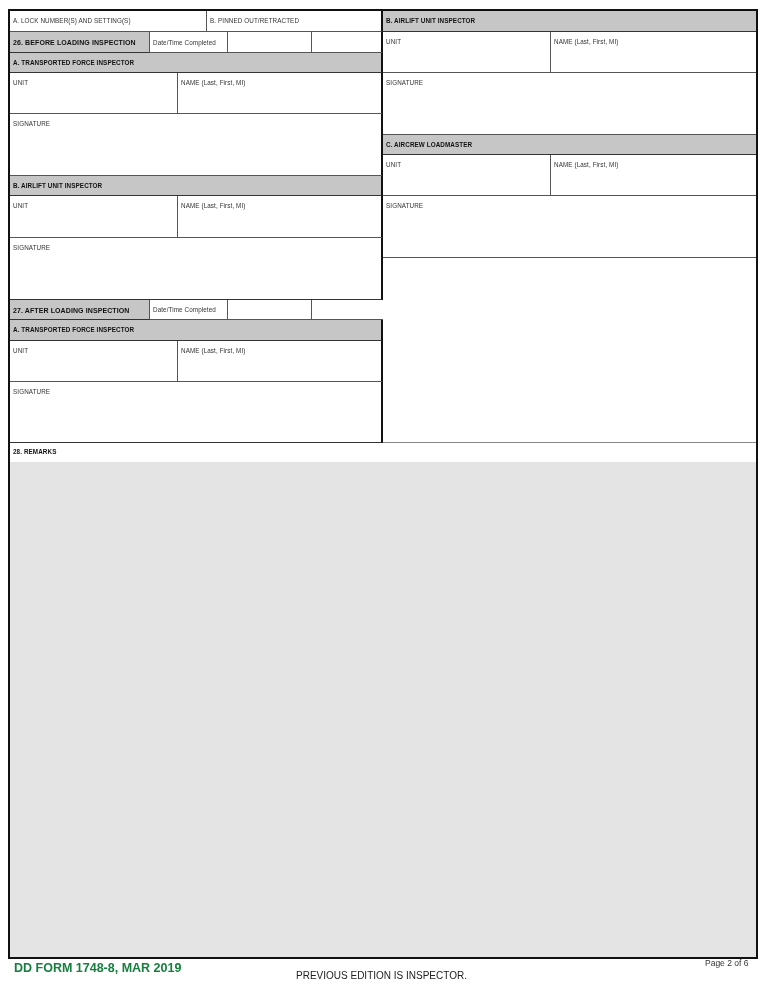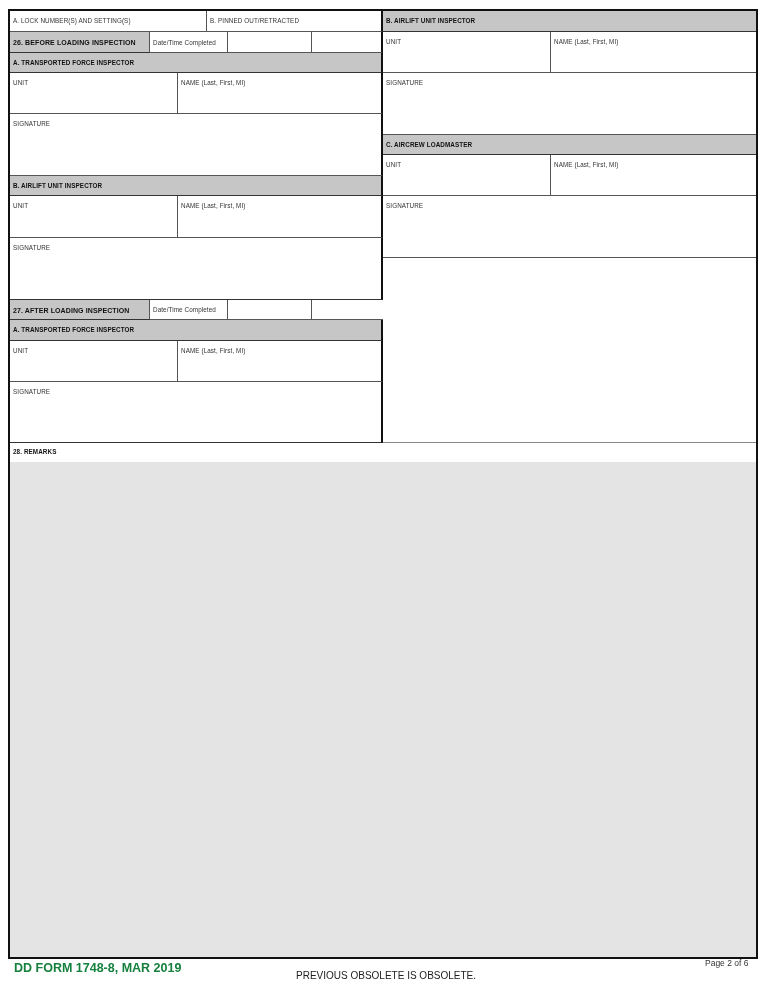--- a/index.html
+++ b/index.html
@@ -113,14 +113,14 @@
   </div>
   <div class="cell" style="left:373px;top:247px;width:373px;height:185px;border-right:none;border-bottom:1px solid #888;"></div>
 
   <div class="cell" style="left:0;top:432px;width:746px;height:19px;border:none;">
     <span class="lbl" style="font-weight:bold;color:#111;top:5px;">28. REMARKS</span>
   </div>
   <div class="cell remarks-area" style="left:0;top:451px;width:746px;height:495px;border:none;"></div>
 </div>
 
 <div class="abs footer-form">DD FORM 1748-8, MAR 2019</div>
-<div class="abs footer-prev">PREVIOUS OBSOLETE IS OBSOLETE.</div>
+<div class="abs footer-prev">PREVIOUS EDITION IS INSPECTOR.</div>
 <div class="abs footer-page">Page 2 of 6</div>
 
 </body></html>

